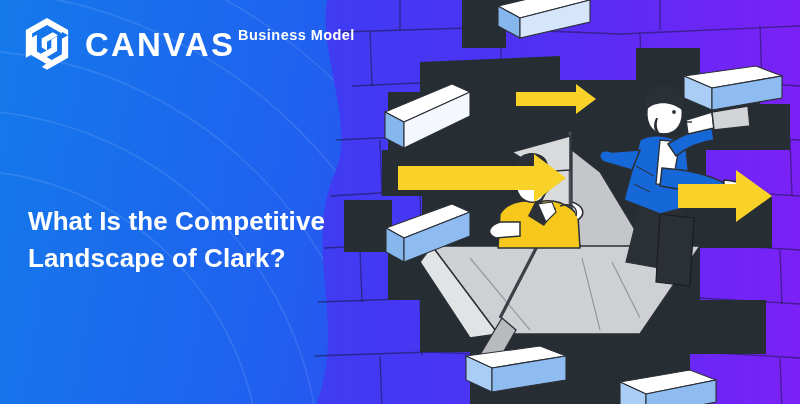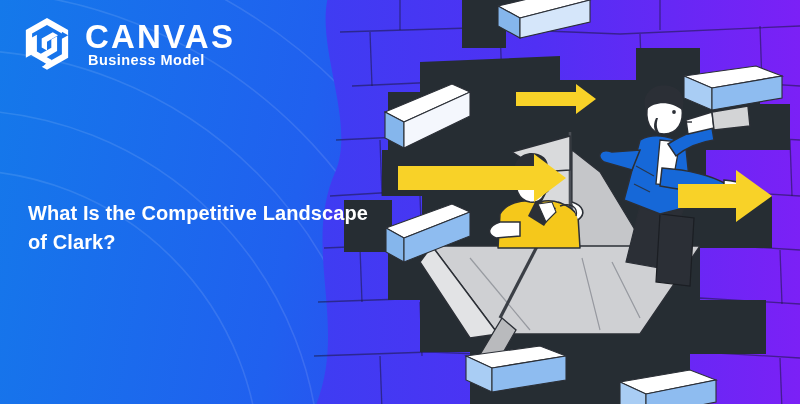--- a/index.html
+++ b/index.html
@@ -9,33 +9,33 @@
     font-family:"Liberation Sans","DejaVu Sans",sans-serif;
     background:linear-gradient(100deg,#1479ea 0%,#2060ef 38%,#3a3cf2 68%,#4b34f3 100%);
   }
   
   .arcs{position:absolute;inset:0;pointer-events:none;}
   .arcs svg{display:block;width:100%;height:100%;}
 
   
   .logo{position:absolute;left:22px;top:16px;display:flex;align-items:center;gap:13px;}
   .logo-mark{width:50px;height:56px;flex:none;}
-  .logo-text{display:flex;flex-direction:column;line-height:1;justify-content:space-between;}
+  .logo-text{display:flex;flex-direction:row;line-height:1;justify-content:space-between;}
   .logo-title{
     color:#ffffff;font-size:33px;font-weight:700;letter-spacing:2.2px;
   }
   .logo-sub{
     color:#ffffff;font-size:14.5px;font-weight:600;letter-spacing:.45px;
     padding-left:3px;
   }
 
   
   .headline{
     position:absolute;left:28px;top:186px;width:360px;
-    color:#ffffff;font-size:20px;font-weight:700;line-height:1.42;
+    color:#ffffff;font-size:26px;font-weight:700;line-height:1.42;
     letter-spacing:.1px;
   }
 
   
   .art{position:absolute;left:0;top:0;width:800px;height:404px;}
   .art svg{display:block;width:800px;height:404px;}
 </style>
 </head>
 <body>
 

